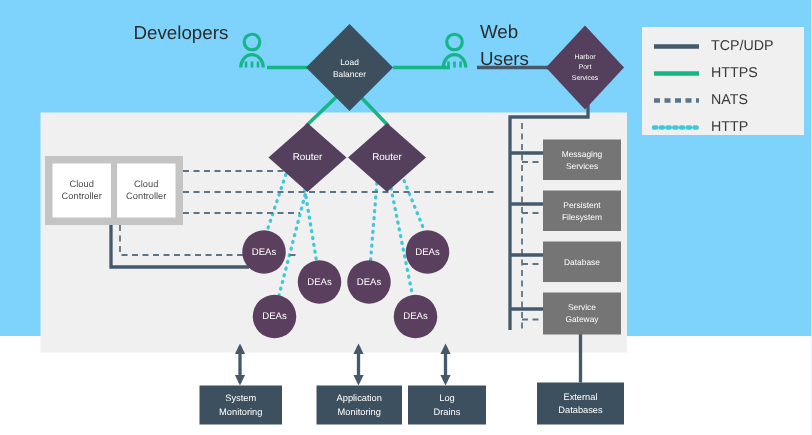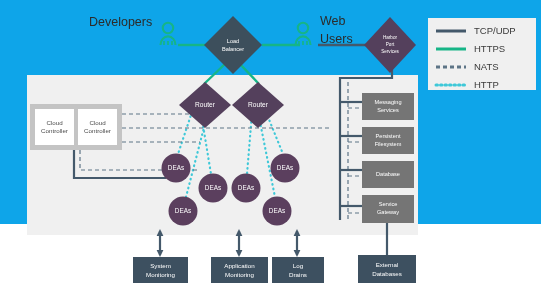--- a/index.html
+++ b/index.html
@@ -1,18 +1,18 @@
 <!DOCTYPE html>
 <html><head>
 <meta charset="utf-8">
 <style>
   html,body{margin:0;padding:0;background:#ffffff;}
   body{width:541px;height:290px;overflow:hidden;
        font-family:"Liberation Sans","DejaVu Sans",sans-serif;}
-  #stage{position:relative;width:541px;height:224px;background:#0ea5e9;text-decoration:underline;}
+  #stage{position:relative;width:541px;height:224px;background:#7dd3fc;text-decoration:underline;}
   svg#diagram{position:absolute;left:0;top:0;width:541px;height:290px;}
   .lbl{fill:#ffffff;font-size:5.6px;text-anchor:middle;dominant-baseline:middle;}
   .lbl-dark{fill:#ffffff;font-size:6.2px;text-anchor:middle;dominant-baseline:middle;}
   .lbl-cc{fill:#4a4a4a;font-size:6.2px;text-anchor:middle;dominant-baseline:middle;}
   .actor-text{fill:#2b2b2b;font-size:12.5px;dominant-baseline:middle;}
   .legend-text{fill:#3a3a3a;font-size:9.5px;dominant-baseline:middle;}
   .dea-text{fill:#ffffff;font-size:6.4px;text-anchor:middle;dominant-baseline:middle;}
   .router-text{fill:#ffffff;font-size:6.6px;text-anchor:middle;dominant-baseline:middle;}
 </style>
 </head>

